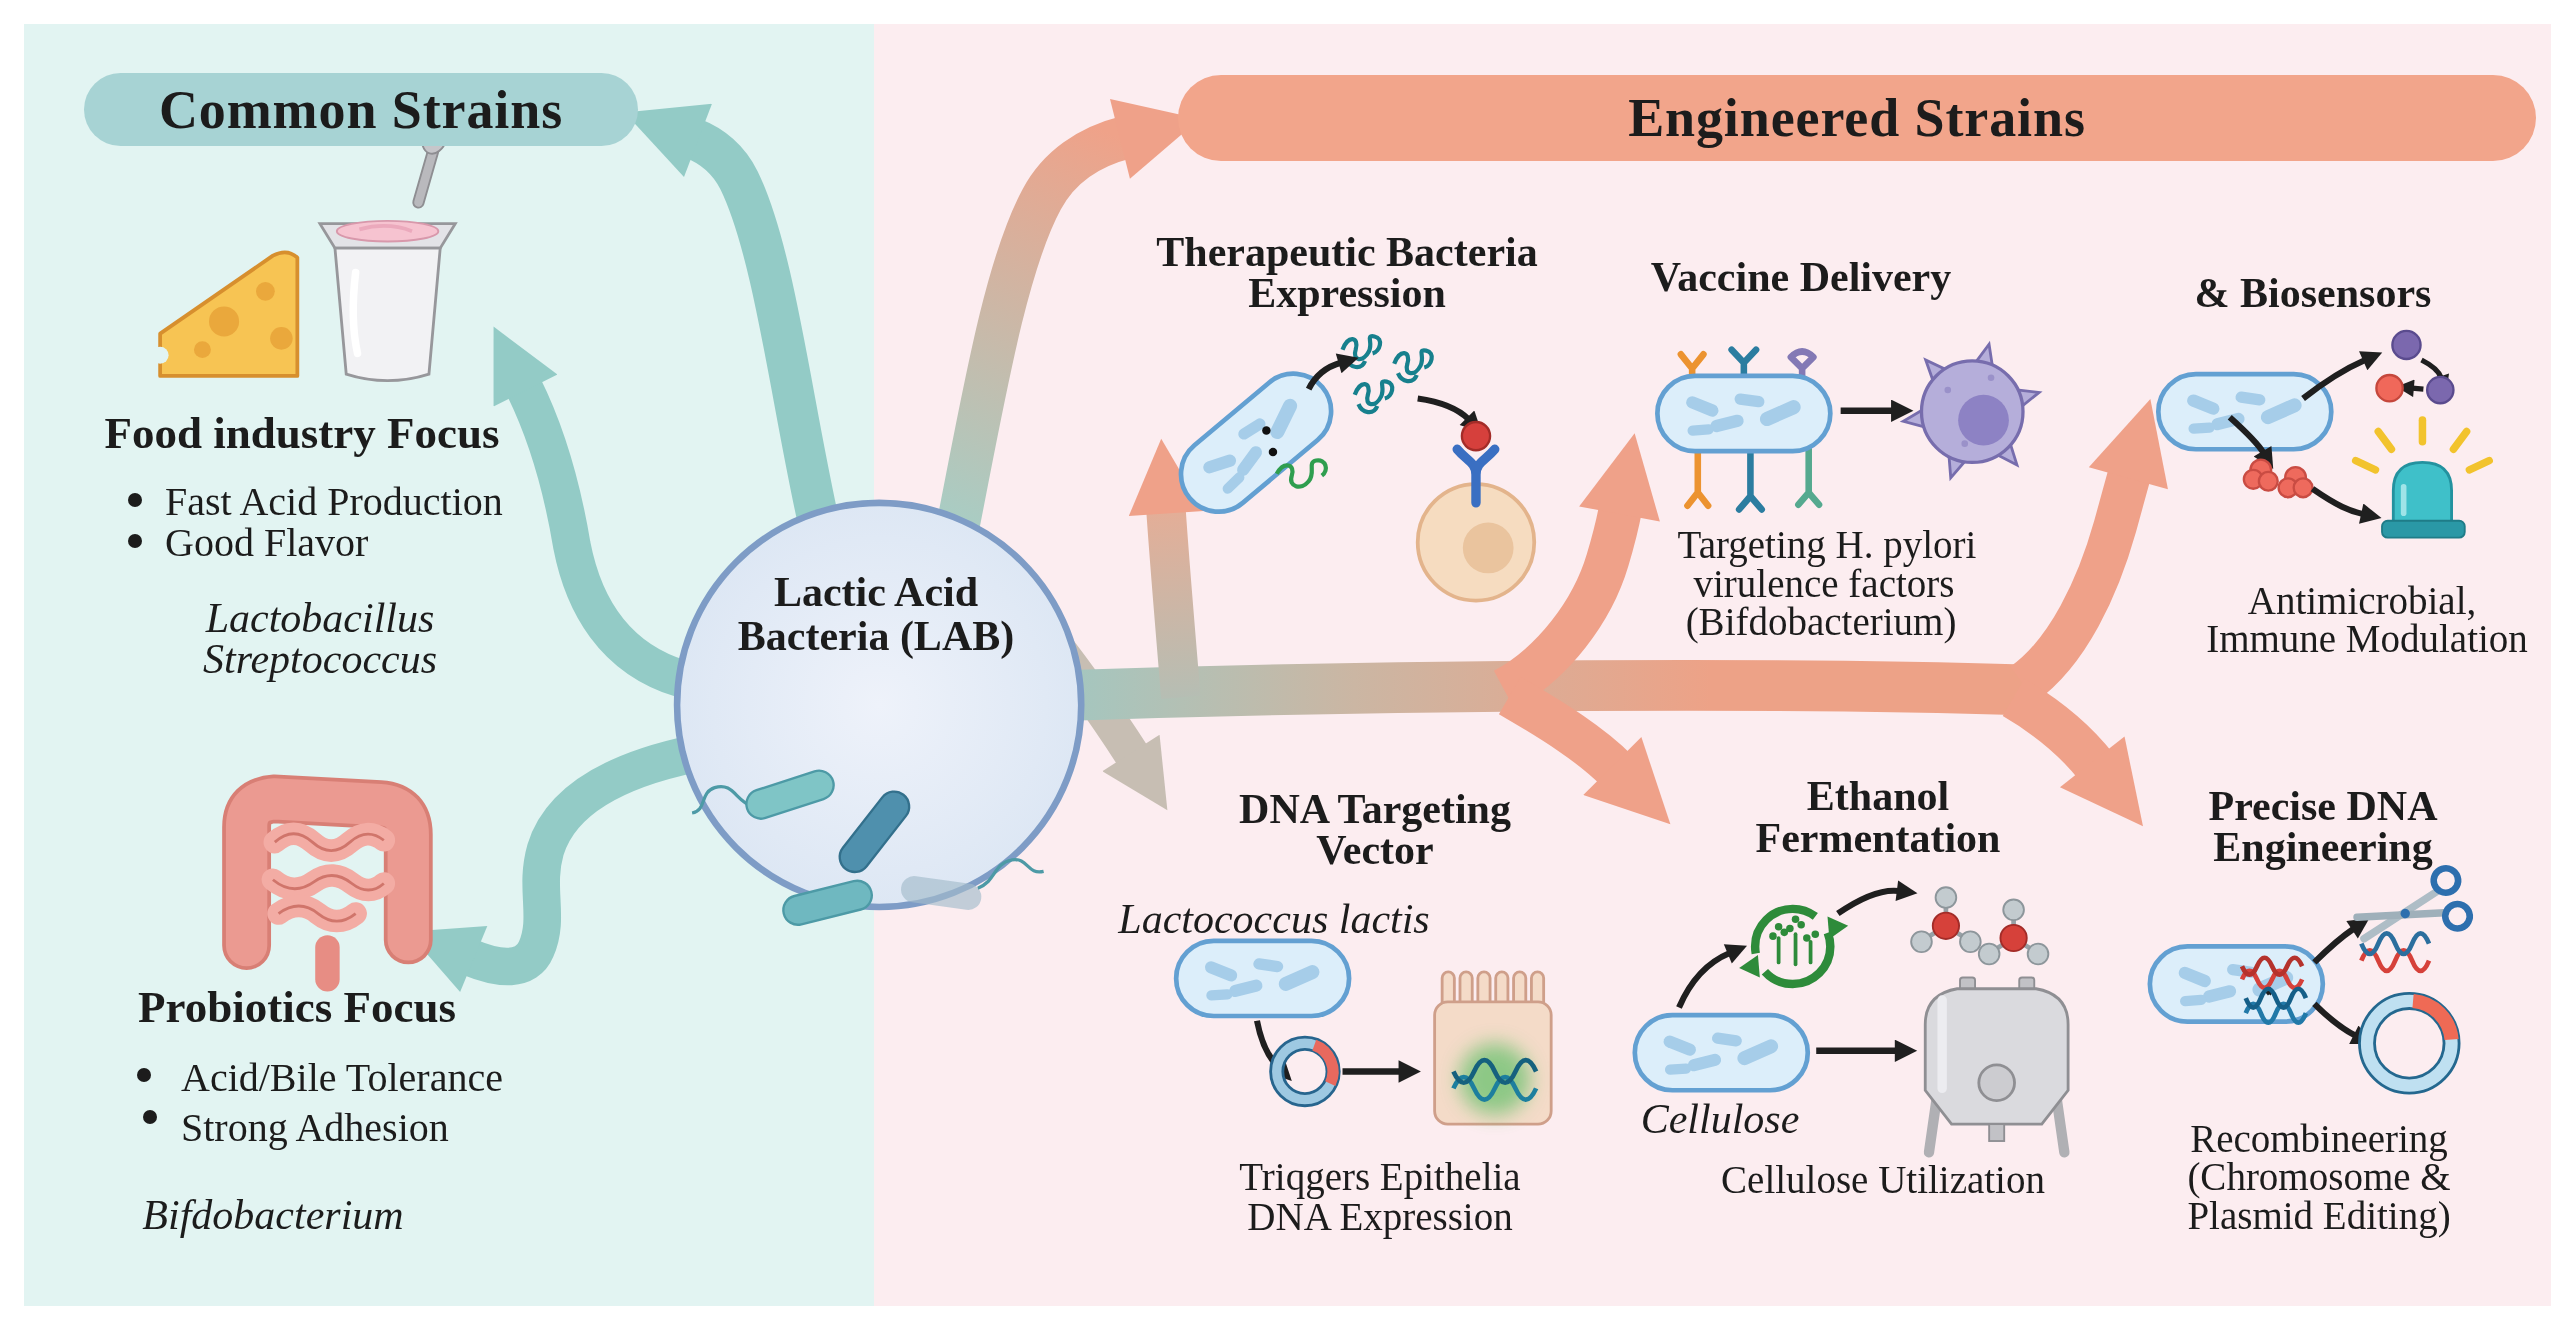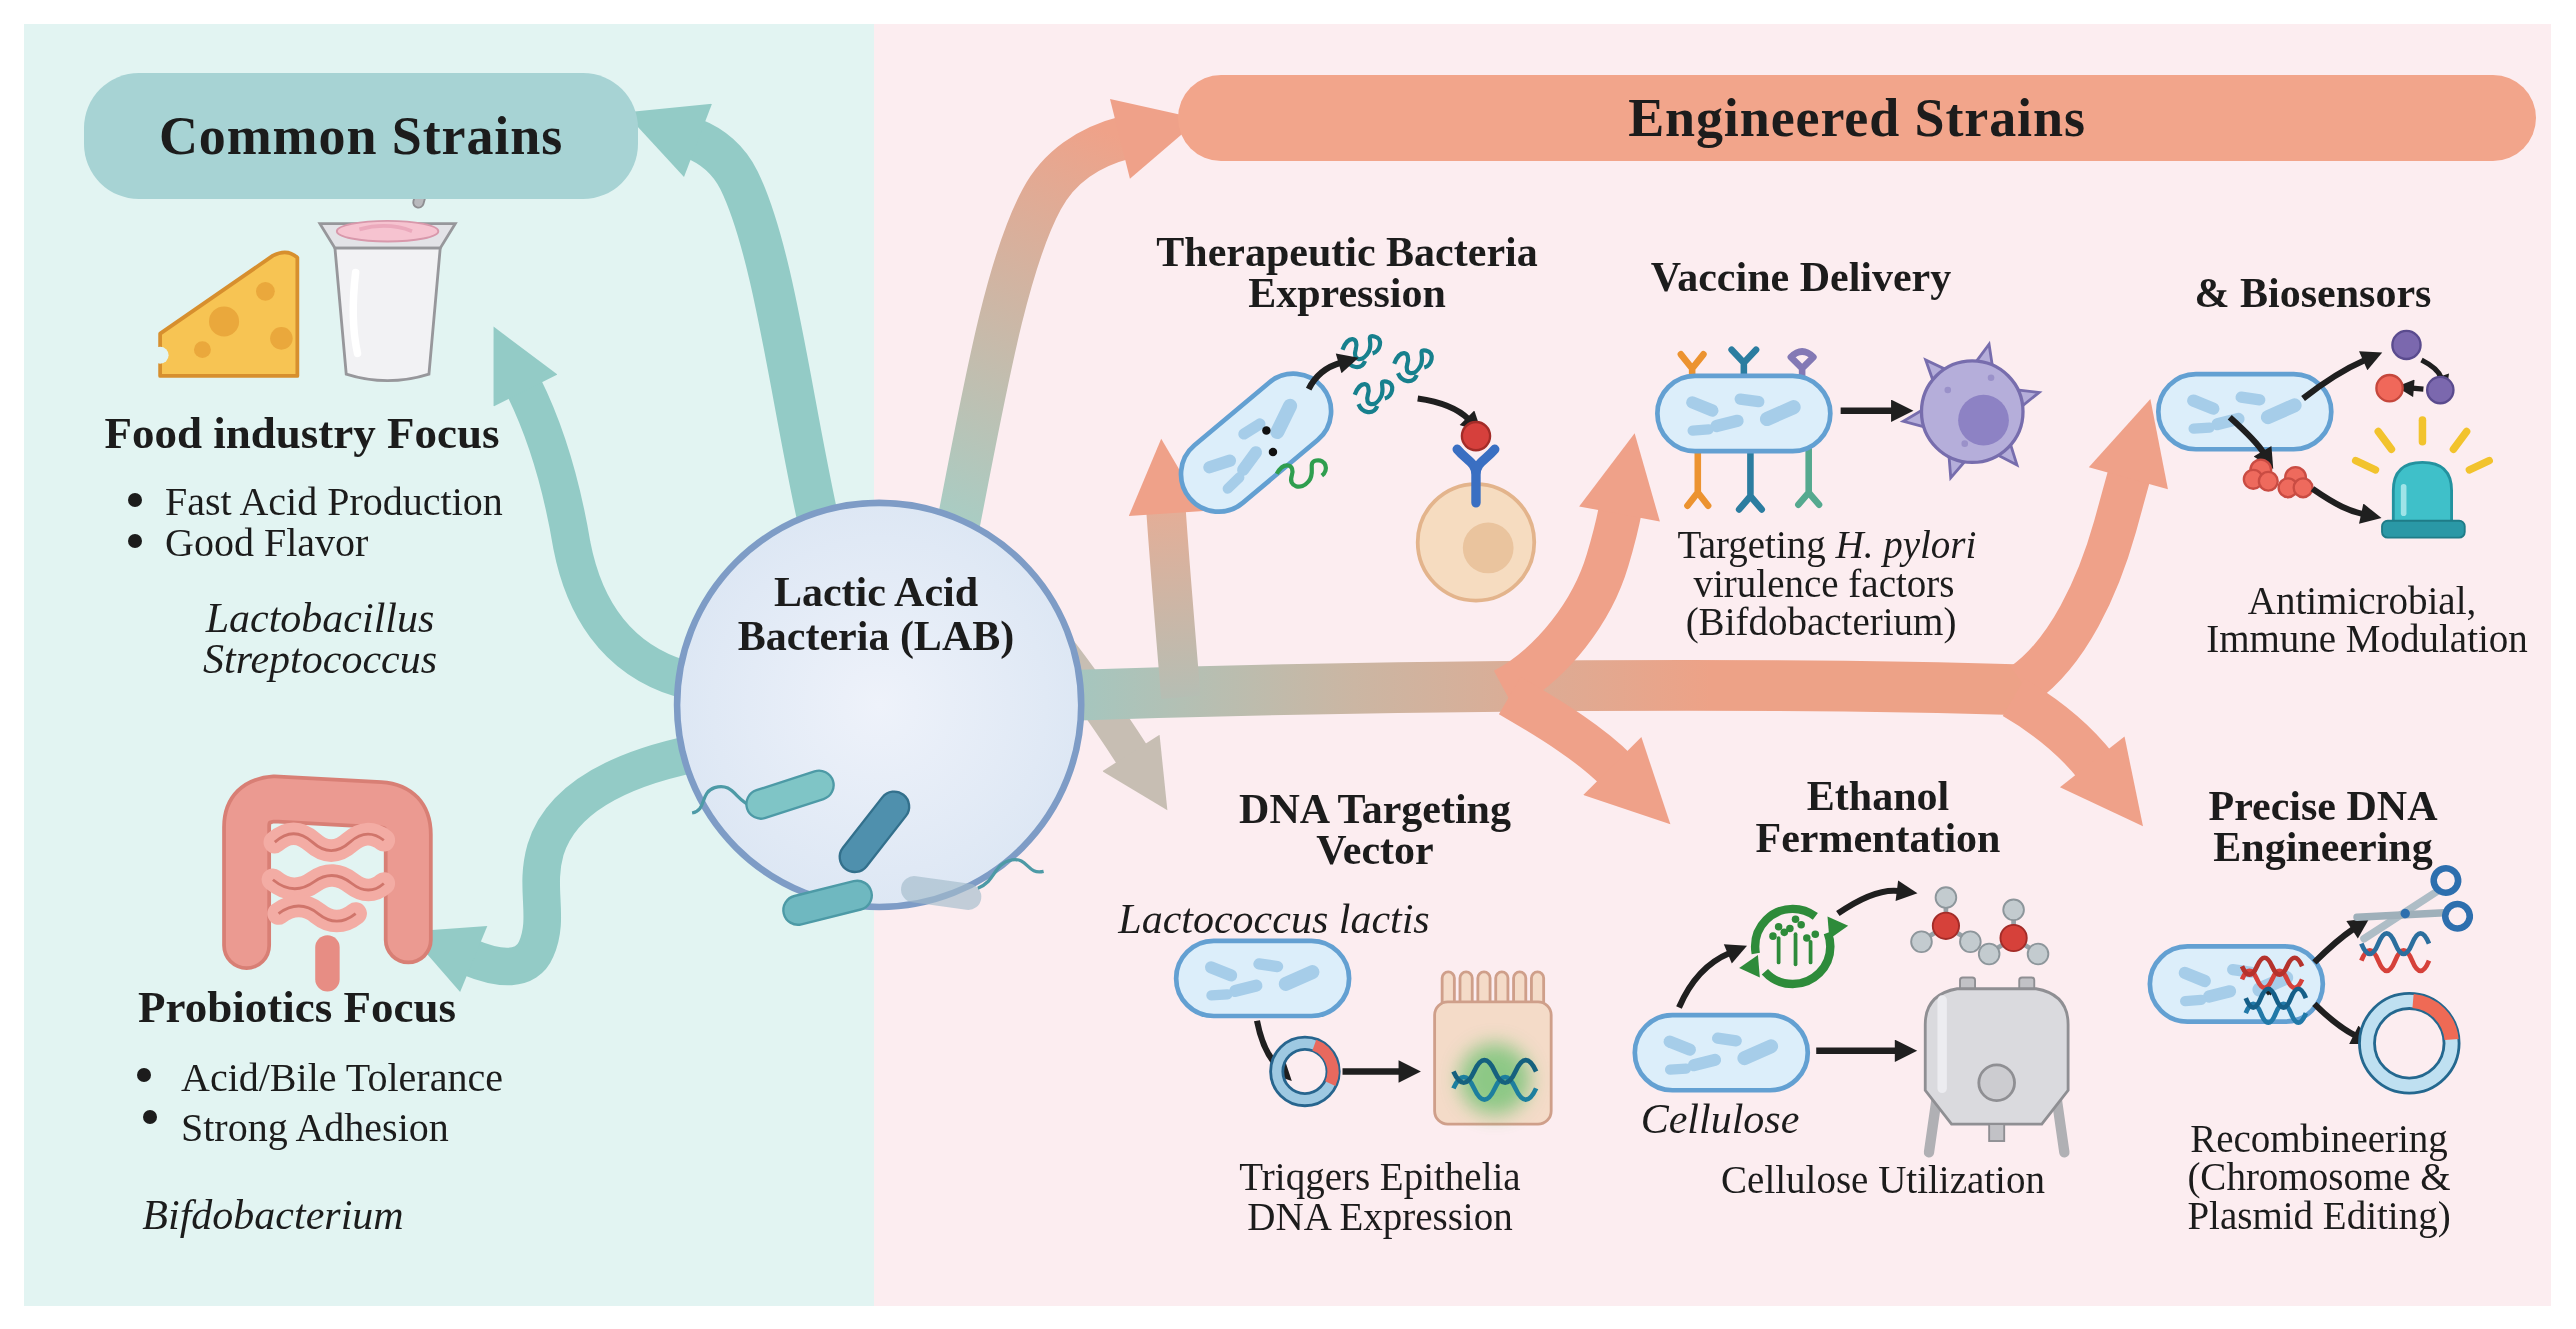--- a/index.html
+++ b/index.html
@@ -4,27 +4,27 @@
 <style>
   html,body{margin:0;padding:0;background:#ffffff;}
   .stage{position:relative;width:2576px;height:1329px;background:#ffffff;overflow:hidden;
          font-family:"Liberation Serif","DejaVu Serif",serif;color:#1c1c1c;}
   .bg{position:absolute;top:24.4px;height:1282px;}
   .bg-left{left:24.4px;width:850px;background:#e2f4f2;}
   .bg-right{left:874px;width:1677px;background:#fcedf0;}
   svg.art{position:absolute;left:0;top:0;}
   .pill{position:absolute;display:flex;align-items:center;justify-content:center;
         font-weight:bold;font-size:54px;border-radius:55px;letter-spacing:0.9px;}
-  .pill-common{left:84px;top:73px;width:554px;height:126px;background:#a7d3d4;}
+  .pill-common{left:84px;top:73px;width:554px;height:73px;background:#a7d3d4;}
   .pill-eng{left:1178px;top:75px;width:1358px;height:86px;background:#f2a58b;}
   .t{position:absolute;transform:translate(-50%,-50%);white-space:nowrap;font-size:39px;line-height:1.1;}
   .title{font-weight:bold;font-size:42px;}
   .big{font-weight:bold;font-size:45px;}
   .sp{font-style:italic;font-size:42px;}
-  .it{font-style:italic;}
+  .it{}
   .bullet{position:absolute;transform:translateY(-50%);white-space:nowrap;font-size:40px;}
   .dot{position:absolute;width:14px;height:14px;border-radius:50%;background:#1c1c1c;}
 </style>
 </head>
 <body>
 
 <div class="stage">
 
   <div class="bg bg-left"></div>
   <div class="bg bg-right"></div>

